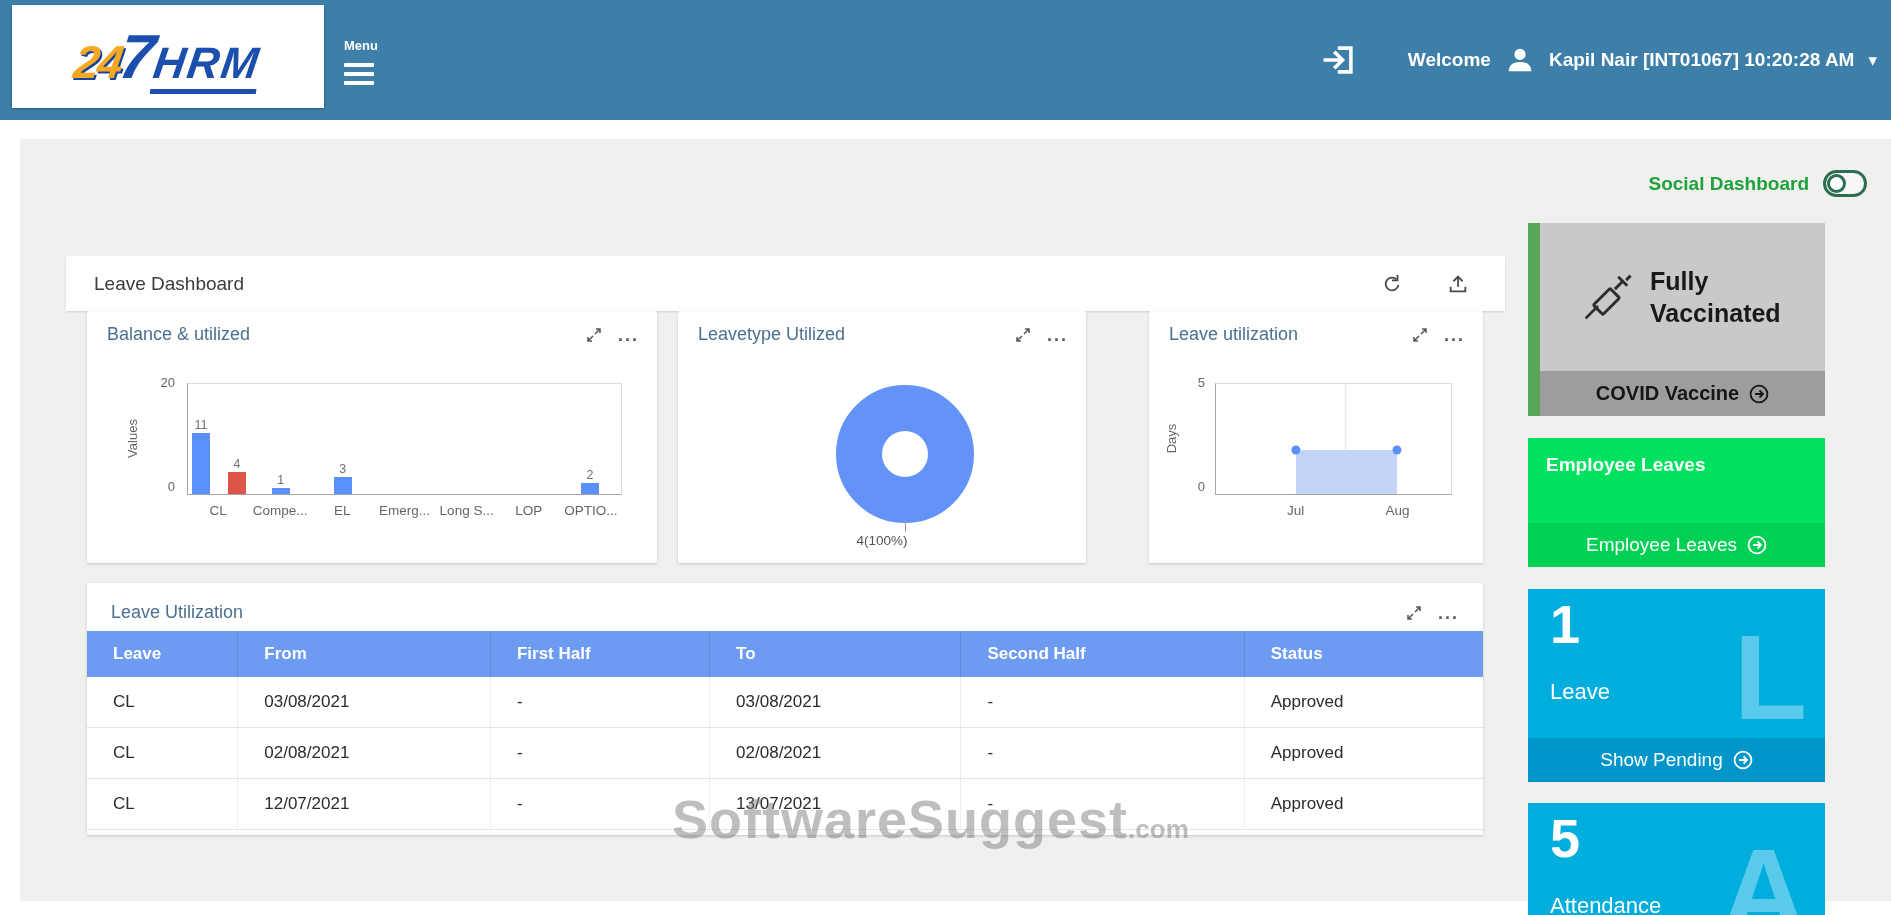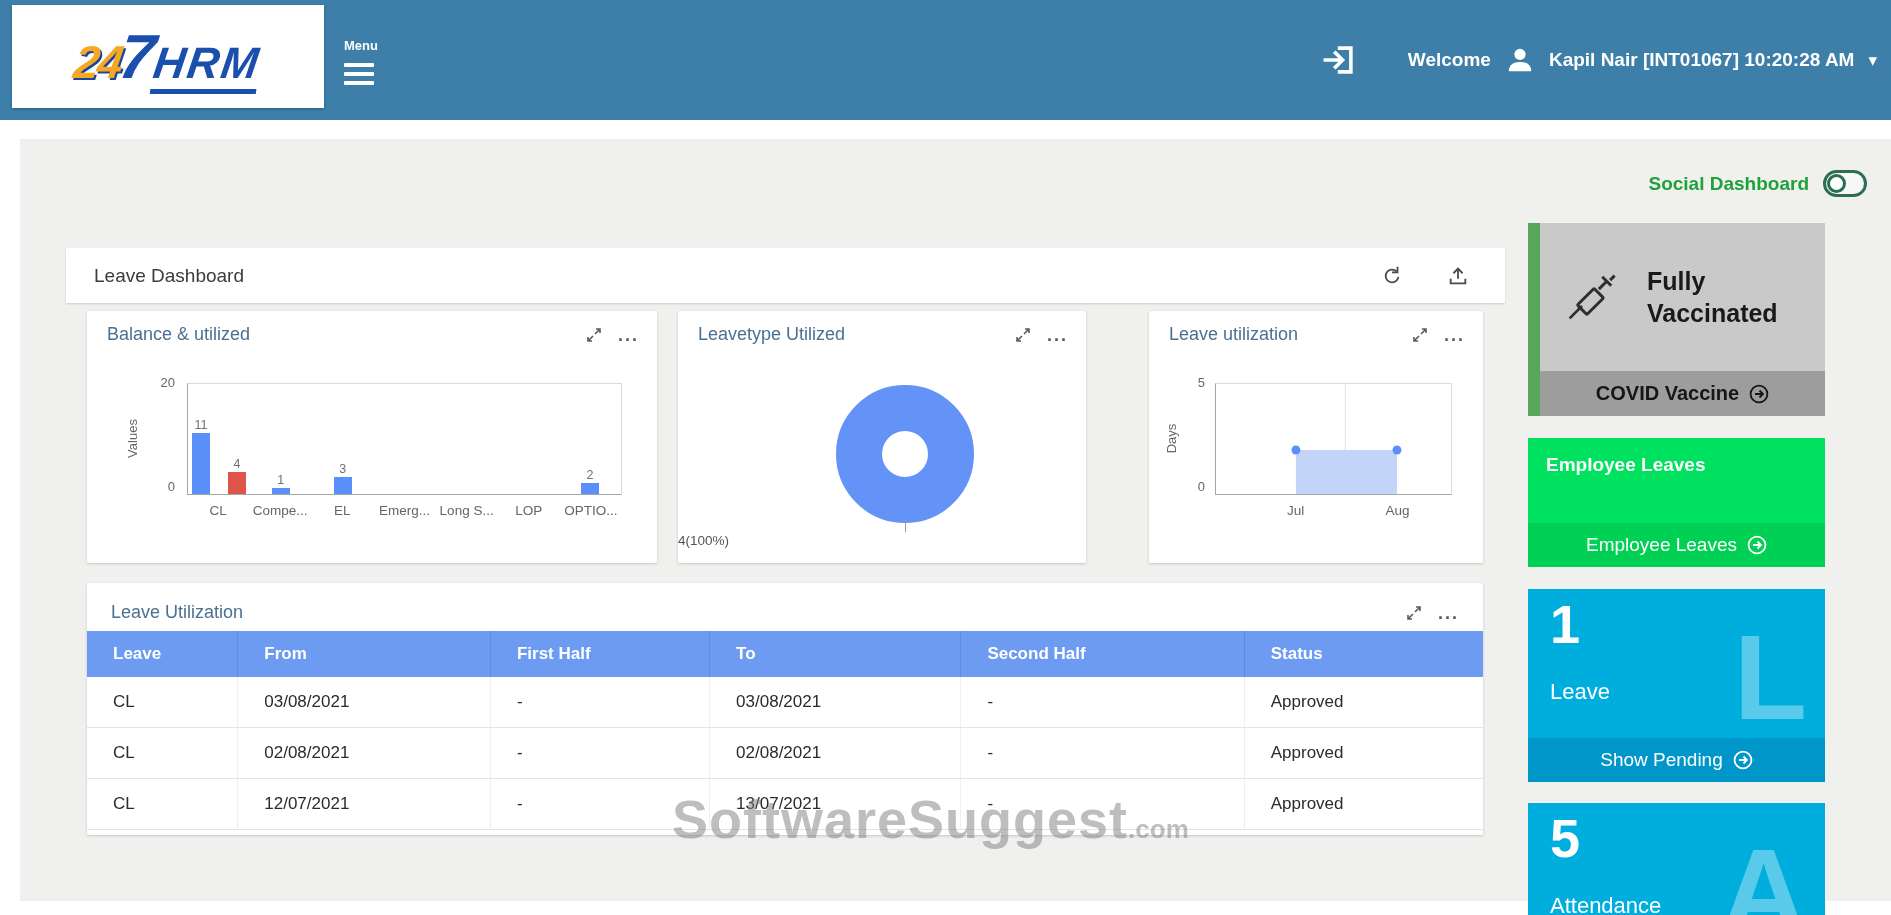--- a/index.html
+++ b/index.html
@@ -32,21 +32,21 @@
   .white-strip { position:absolute; top:120px; left:0; width:1891px; height:19px; background:#fff; }
   .main-bg { position:absolute; top:139px; left:20px; width:1871px; height:762px; background:#f0f0ee; }
 
   
   .social-row { position:absolute; top:170px; right:24px; display:flex; align-items:center; gap:14px; z-index:5; }
   .social-label { color:#1fa23c; font-weight:bold; font-size:19px; }
   .toggle { width:44px; height:27px; border:3px solid #2c6e54; border-radius:14px; position:relative; display:inline-block; background:#f7f7f7; cursor:pointer; }
   .knob { position:absolute; left:1px; top:1px; width:19px; height:19px; border:3px solid #2c6e54; border-radius:50%; background:#fff; }
 
   
-  .leave-dash-bar { position:absolute; left:66px; top:248px; width:1439px; height:55px; background:#fff;
+  .leave-dash-bar { position:absolute; left:66px; top:256px; width:1439px; height:55px; background:#fff;
                     box-shadow:0 1px 2px rgba(0,0,0,.15); display:flex; align-items:center; padding:0 36px 0 28px; z-index:4; }
   .ld-title { font-size:19px; color:#3c3c3c; }
   .ld-icons { margin-left:auto; display:flex; gap:44px; color:#4a4a4a; }
   .ld-icons svg { width:22px; height:22px; cursor:pointer; }
 
   
   .card { position:absolute; background:#fff; box-shadow:0 1px 3px rgba(0,0,0,.18); border-radius:2px; z-index:4; }
   .card-balance { left:87px;  top:311px; width:570px; height:252px; }
   .card-donut   { left:678px; top:311px; width:408px; height:252px; }
   .card-area    { left:1149px;top:311px; width:334px; height:252px; }
@@ -68,21 +68,21 @@
   .bar-col { flex:1; display:flex; align-items:flex-end; justify-content:center; gap:18px; height:100%; }
   .bar-wrap { display:flex; flex-direction:column; align-items:center; }
   .bar-val { font-size:12.5px; color:#707070; margin-bottom:1px; }
   .bar { width:18px; }
   .bar-xlabels { position:absolute; left:100px; top:192px; width:435px; display:flex; }
   .bar-xlab { flex:1; text-align:center; font-size:13.5px; color:#666; white-space:nowrap; overflow:hidden; }
 
   
   .donut-svg { position:absolute; left:147px; top:63px; width:160px; height:160px; cursor:pointer; }
   .donut-connector { position:absolute; left:227px; top:209px; width:1px; height:12px; background:#9a9a9a; }
-  .donut-label { position:absolute; left:0; top:222px; width:100%; text-align:left; font-size:13.5px; color:#555; }
+  .donut-label { position:absolute; left:0; top:222px; width:100%; text-align:center; font-size:13.5px; color:#555; }
 
   
   .area-ylab { left:8px; top:120px; }
   .area-tick-top { left:26px; top:64px; }
   .area-tick-bot { left:26px; top:168px; }
   .area-plot { position:absolute; left:66px; top:72px; width:237px; height:112px; background:#fff;
                border:1px solid #dcdcdc; border-left:1px solid #a6a6a6; border-bottom:1px solid #a6a6a6; }
   .area-plot svg { width:100%; height:100%; display:block; }
   .area-xlabels { position:absolute; left:66px; top:192px; width:237px; height:18px; }
   .area-xlabels span { position:absolute; transform:translateX(-50%); font-size:13.5px; color:#666; }
@@ -101,21 +101,21 @@
 
   
   .watermark { position:absolute; left:672px; top:788px; z-index:50; pointer-events:none; display:flex; align-items:baseline; }
   .wm-main { font-size:54px; font-weight:bold; color:rgba(125,125,125,.5); letter-spacing:1px; }
   .wm-suffix { font-size:26px; font-weight:bold; color:rgba(125,125,125,.5); }
 
   
   .widget { position:absolute; left:1528px; width:297px; overflow:hidden; z-index:4; }
   .vaccine { top:223px; height:193px; background:#c9c9c9; }
   .v-stripe { position:absolute; left:0; top:0; width:12px; height:100%; background:#57a65a; }
-  .v-body { position:absolute; left:12px; right:0; top:0; height:148px; display:flex; align-items:center; gap:29px; padding-left:24px; }
+  .v-body { position:absolute; left:12px; right:0; top:0; height:148px; display:flex; align-items:center; gap:16px; padding-left:40px; }
   .syringe { width:54px; height:54px; color:#2e2e2e; }
   .v-title { font-size:25px; font-weight:bold; color:#191919; line-height:1.3; }
   .v-footer { position:absolute; left:12px; right:0; bottom:0; height:45px; background:#9d9d9d; display:flex;
               align-items:center; justify-content:center; gap:10px; font-size:20px; font-weight:bold; color:#161616; cursor:pointer; }
   .v-footer svg { width:20px; height:20px; color:#161616; }
 
   .employee { top:438px; height:129px; background:#00e25f; }
   .e-title { padding:16px 0 0 18px; color:#fff; font-weight:bold; font-size:19px; }
   .w-footer { position:absolute; bottom:0; left:0; right:0; height:44px; display:flex; align-items:center;
               justify-content:center; gap:10px; color:#fff; font-size:19px; cursor:pointer; }

